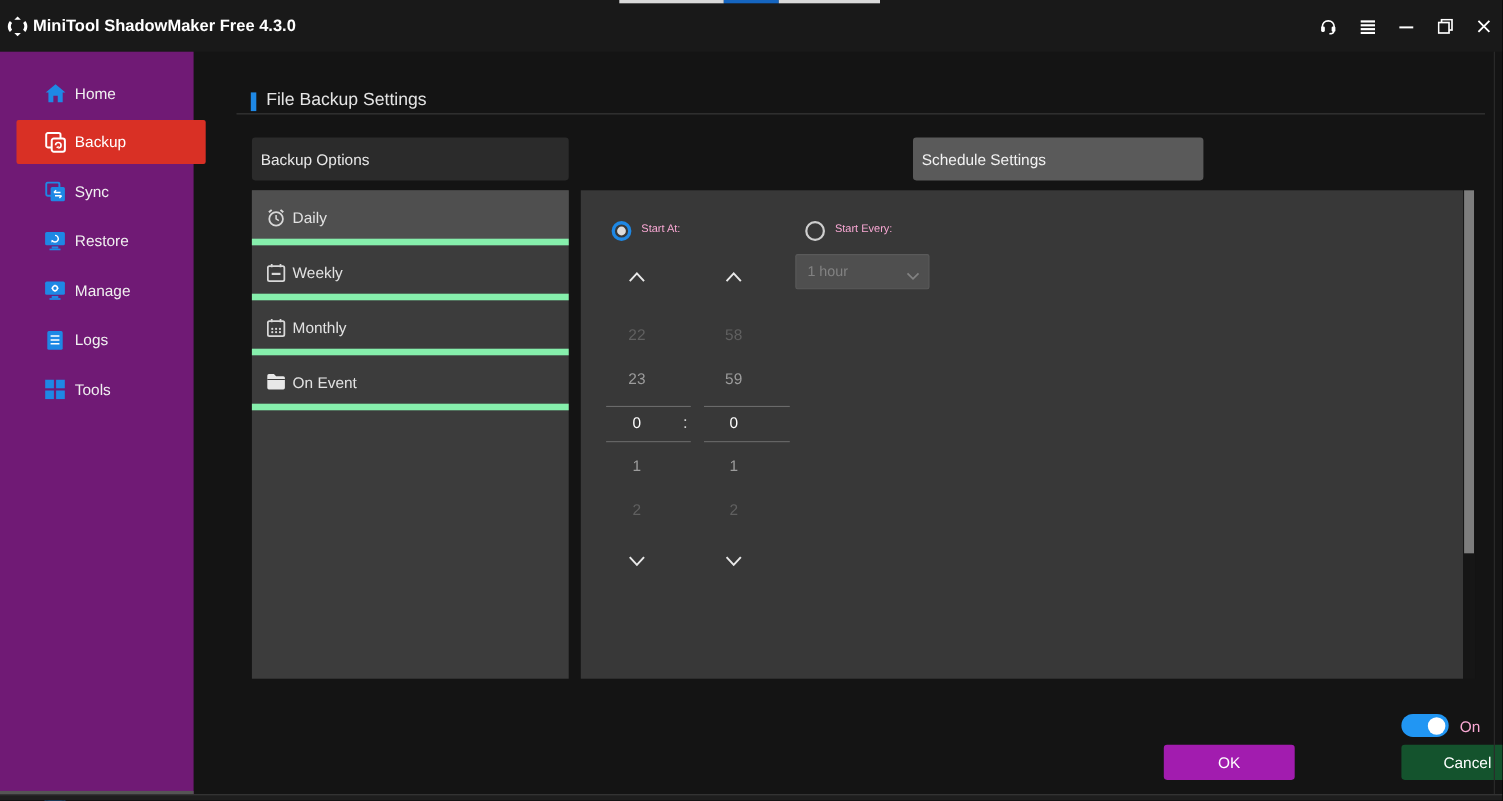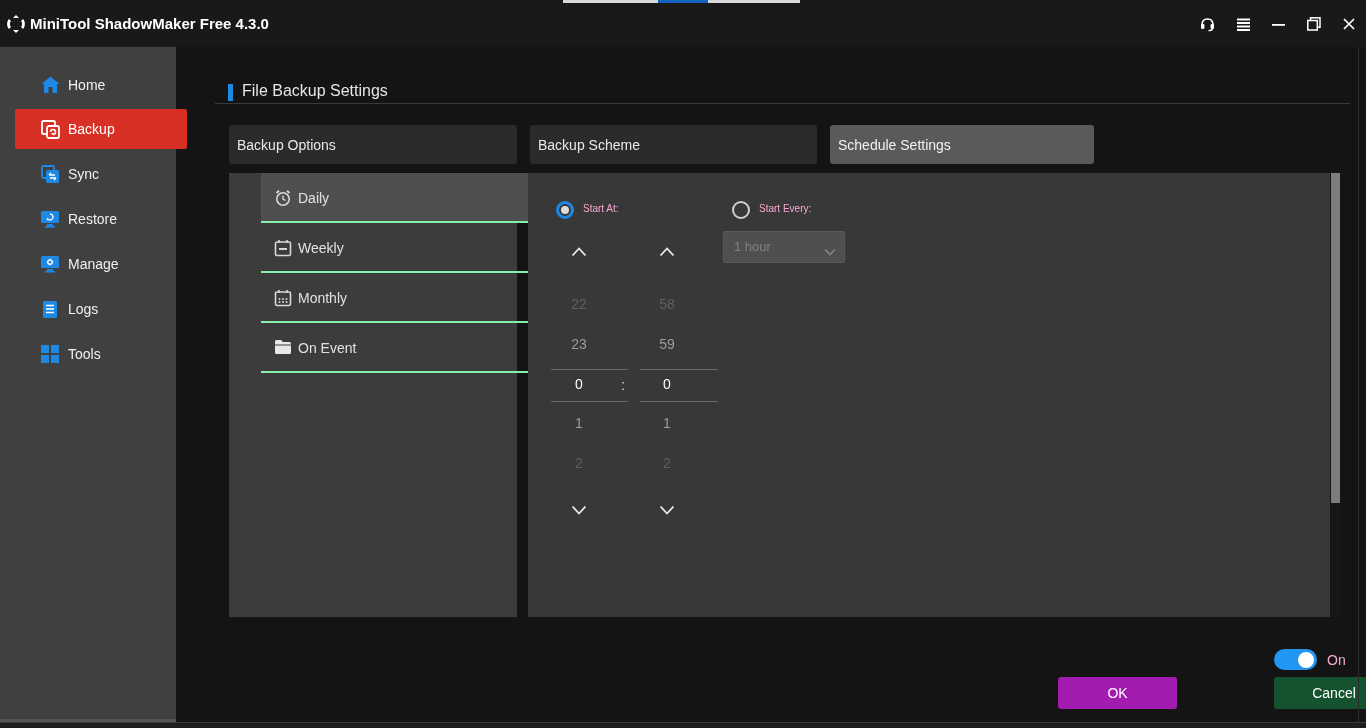--- a/index.html
+++ b/index.html
@@ -10,40 +10,40 @@
     overflow:hidden; color:#e8e8e8;
   }
   
   .titlebar { position:absolute; left:0; top:0; width:1366px; height:47px; background:#191919; }
   .top-strip { position:absolute; top:0; height:3px; }
   .app-logo { position:absolute; left:5px; top:13px; width:22px; height:22px; }
   .app-title { position:absolute; left:30px; top:15px; font-size:15px; font-weight:bold; color:#ffffff; }
   .win-icon { position:absolute; top:12px; width:26px; height:24px; display:flex; align-items:center; justify-content:center; color:#fff; cursor:default; }
   .win-icon svg { display:block; }
   
-  .sidebar { position:absolute; left:0; top:47px; width:176px; height:675px; background:#404040; border-bottom:3px solid #555; }
+  .sidebar { position:absolute; left:0; top:47px; width:176px; height:675px; background:#701a75; border-bottom:3px solid #555; }
   .side-item { position:absolute; left:0; width:202px; height:40px; display:flex; align-items:center; }
   .side-item .icon { position:absolute; left:40px; width:20px; height:20px; display:flex; align-items:center; justify-content:center; }
   .side-item .label { position:absolute; left:68px; font-size:14px; color:#f0f0f0; }
   .side-item.selected { left:15px; width:172px; border-radius:2px; background:#d93025; }
   .side-item.selected .icon { left:25px; }
   .side-item.selected .label { left:53px; color:#fff; }
   .feedback { position:absolute; left:0; top:668px; width:202px; height:40px; }
   .feedback .icon { position:absolute; left:40px; top:10px; }
   .feedback .label { position:absolute; left:68px; top:12px; font-size:14px; color:#f0f0f0; }
   
   .page-title-bar { position:absolute; left:228px; top:84px; width:5px; height:17px; background:#1e88e5; }
   .page-title { position:absolute; left:242px; top:82px; font-size:16px; color:#e5e5e5; }
   .header-divider { position:absolute; left:215px; top:103px; width:1135px; height:1px; background:#3a3a3a; }
   
   .tab { position:absolute; top:125px; height:39px; border-radius:3px; background:#2b2b2b; color:#e8e8e8; font-size:14px; display:flex; align-items:center; padding-left:8px; cursor:default; }
   .tab.active { background:#5a5a5a; color:#f2f2f2; }
   
   .sched-list { position:absolute; left:229px; top:173px; width:288px; height:444px; background:#3c3c3c; }
-  .sched-row { position:absolute; left:0; width:288px; height:50px; border-bottom:2px solid #86efac;margin-left:32px; }
+  .sched-row { position:absolute; left:0; width:288px; height:50px; border-bottom:6px solid #86efac; }
   .sched-row.selected { background:#4f4f4f; }
   .sched-row .icon { position:absolute; left:13px; top:16px; width:18px; height:18px; }
   .sched-row .label { position:absolute; left:37px; top:17px; font-size:14px; color:#e2e2e2; }
   
   .panel { position:absolute; left:528px; top:173px; width:802px; height:444px; background:#383838; }
   .radio { position:absolute; width:18px; height:18px; border-radius:50%; }
   .radio.on { border:3px solid #1e88e5; background:#383838; }
   .radio.on::after { content:""; position:absolute; left:2px; top:2px; width:8px; height:8px; border-radius:50%; background:#dcdcdc; }
   .radio.off { border:2px solid #cfcfcf; background:transparent; }
   .radio-label { position:absolute; font-size:10px; color:#f9a8d4; }
@@ -217,23 +217,20 @@
     </div>
   </div>
 
   <div class="page-title-bar"></div>
   <div class="page-title">File Backup Settings</div>
   <div class="header-divider"></div>
 
   <div class="tab" style="left:229px; width:288px;">
     <span>Backup Options</span>
   </div>
-  <div class="tab" style="left:530px; width:287px;">
-    <span>Backup Scheme</span>
-  </div>
   <div class="tab active" style="left:830px; width:264px;">
     <span>Schedule Settings</span>
   </div>
 
   <div class="sched-list">
 
     <div class="sched-row selected" style="top:0;">
       <span class="icon">
         <svg width="18" height="18" viewBox="0 0 18 18">
           <circle cx="9" cy="10" r="6.2" fill="none" stroke="#d8d8d8" stroke-width="1.6"></circle>

